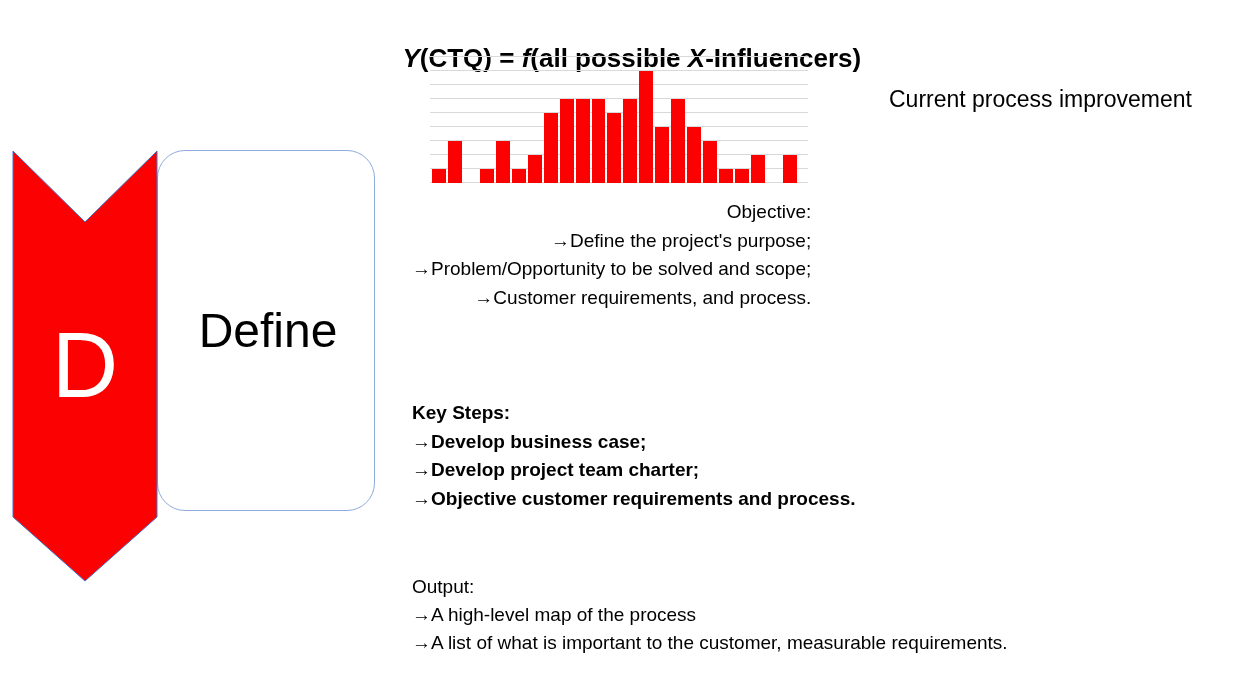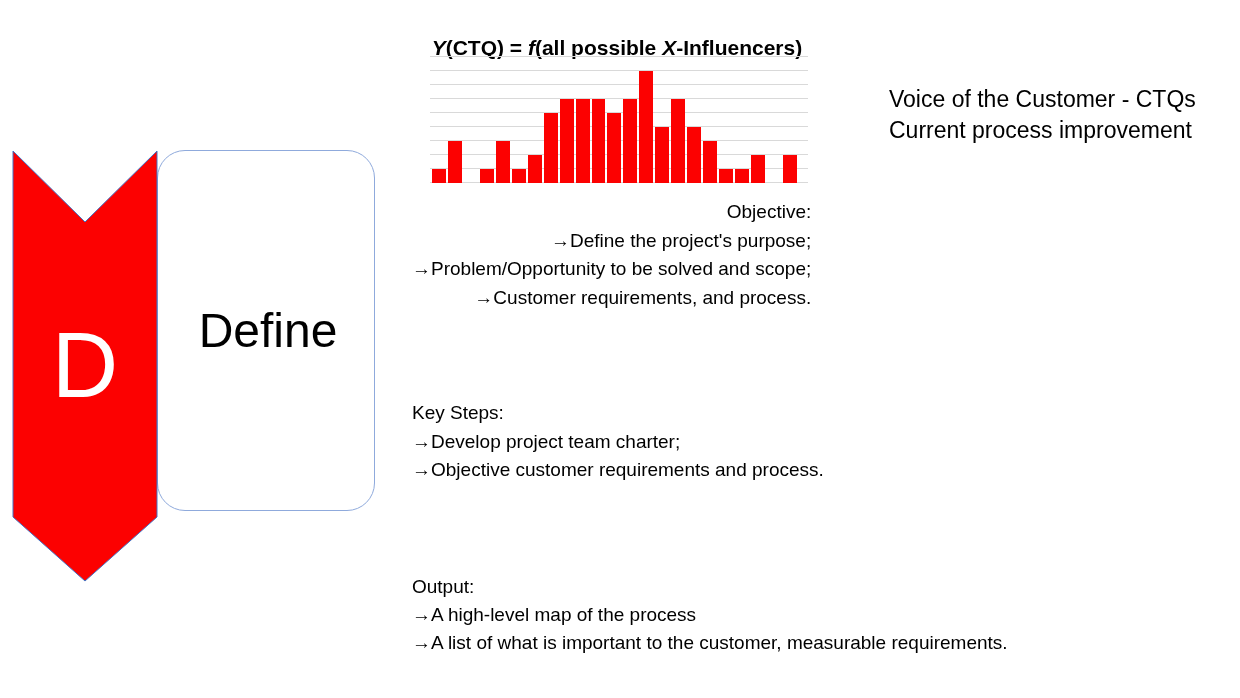--- a/index.html
+++ b/index.html
@@ -3,21 +3,21 @@
 <meta charset="utf-8">
 <style>
   html,body{margin:0;padding:0;}
   body{
     width:1240px;height:698px;background:#ffffff;position:relative;overflow:hidden;
     font-family:"Liberation Sans","DejaVu Sans",sans-serif;color:#000;
   }
   .abs{position:absolute;}
 
   
-  .formula{left:420px;top:12px;font-size:21px;font-weight:700;white-space:pre;}
+  .formula{left:388px;top:12px;font-size:26px;font-weight:700;white-space:pre;}
   .formula .it{font-style:italic;}
 
   
   .chart{left:430px;top:57px;width:378px;height:126px;}
   .gridline{position:absolute;left:0;right:0;height:1px;}
   .bars{position:absolute;left:1px;right:10px;top:0;bottom:0;display:flex;align-items:flex-end;}
   .slot{flex:1;display:flex;align-items:flex-end;padding:0 1px;height:100%;min-width:0;}
   .bar{width:100%;}
 
   
@@ -29,21 +29,21 @@
             font-size:92px;color:#ffffff;}
 
   
   .define-box{left:157px;top:150px;width:218px;height:361px;border:1.5px solid #8FAADC;
               border-radius:28px;display:flex;align-items:center;justify-content:center;
               font-size:48px;padding-left:4px;box-sizing:border-box;background:#ffffff;}
 
   
   .section{left:412px;font-size:19px;line-height:28.5px;}
   .section-objective{top:198px;text-align:right;}
-  .section-keysteps{top:399px;}
+  .section-keysteps{top:399px;font-weight:bold;}
   .section-output{top:573px;line-height:28px;}
 </style>
 </head>
 <body>
 
 <div class="abs formula">
   <span class="it">Y</span><span>(CTQ) = </span><span class="it">f</span><span>(all possible </span><span class="it">X</span><span>-Influencers)</span>
 </div>
 
 <div class="abs chart">
@@ -122,21 +122,20 @@
         <div class="bar" style="height: 28px; background: rgb(252, 1, 1);"></div>
       </div>
       <div class="slot"></div>
       <div class="slot">
         <div class="bar" style="height: 28px; background: rgb(252, 1, 1);"></div>
       </div>
     </div>
 </div>
 
 <div class="abs right-note">
-  <div>Voice of the Customer - CTQs</div>
   <div>Current process improvement</div>
 </div>
 
 <div class="abs define-box">
   <span>Define</span>
 </div>
 
 <svg class="abs ribbon" viewBox="0 0 146 432" xmlns="http://www.w3.org/2000/svg">
   <polygon points="1,1 73,72 145,1 145,367 73,431 1,367" stroke-width="1" fill="#FC0101" stroke="#4472C4"></polygon>
 </svg>
@@ -144,20 +143,21 @@
 
 <div class="abs section section-objective">
   <div>Objective:</div>
   <div>→Define the project's purpose;</div>
   <div>→Problem/Opportunity to be solved and scope;</div>
   <div>→Customer requirements, and process.</div>
 </div>
 
 <div class="abs section section-keysteps">
   <div>Key Steps:</div>
+  <div>→Develop business case;</div>
   <div>→Develop project team charter;</div>
   <div>→Objective customer requirements and process.</div>
 </div>
 
 <div class="abs section section-output">
   <div>Output:</div>
   <div>→A high-level map of the process</div>
   <div>→A list of what is important to the customer, measurable requirements.</div>
 </div>
 

